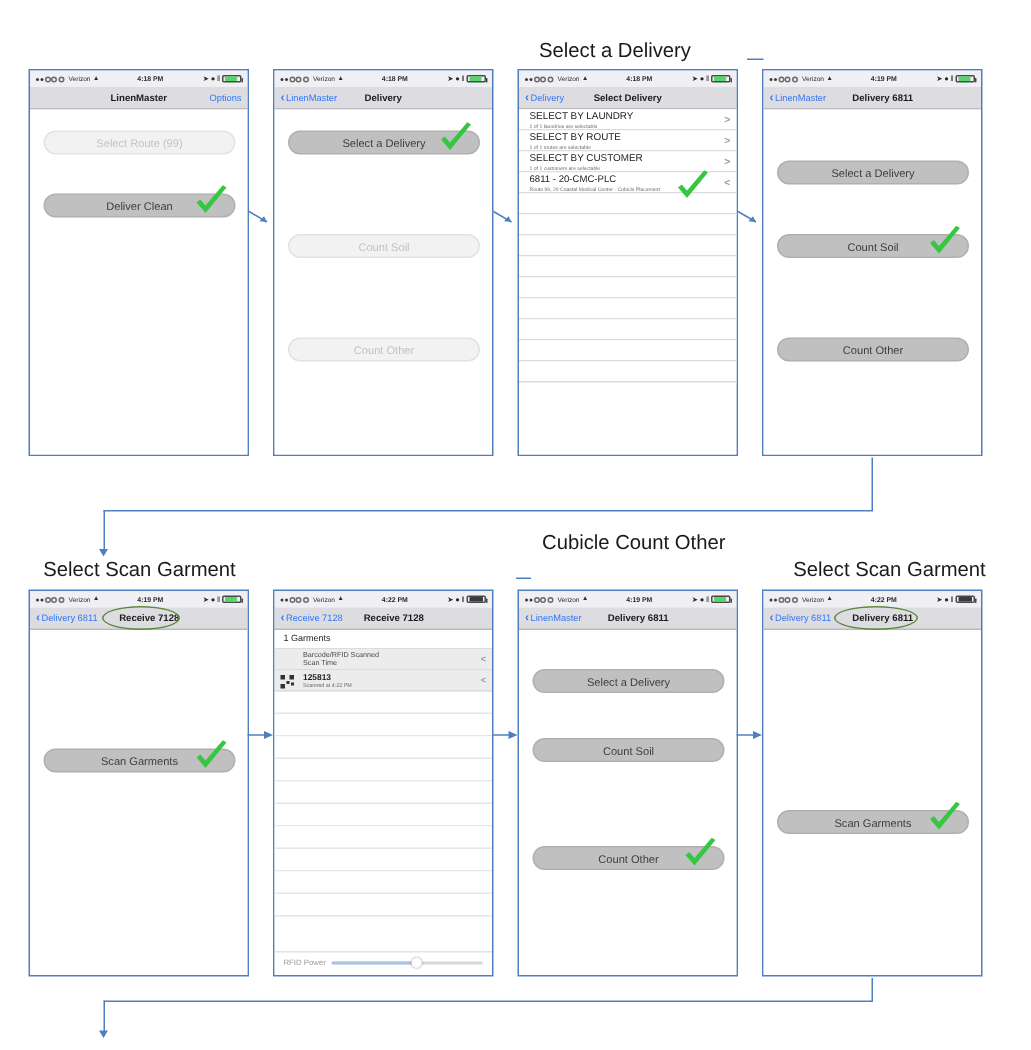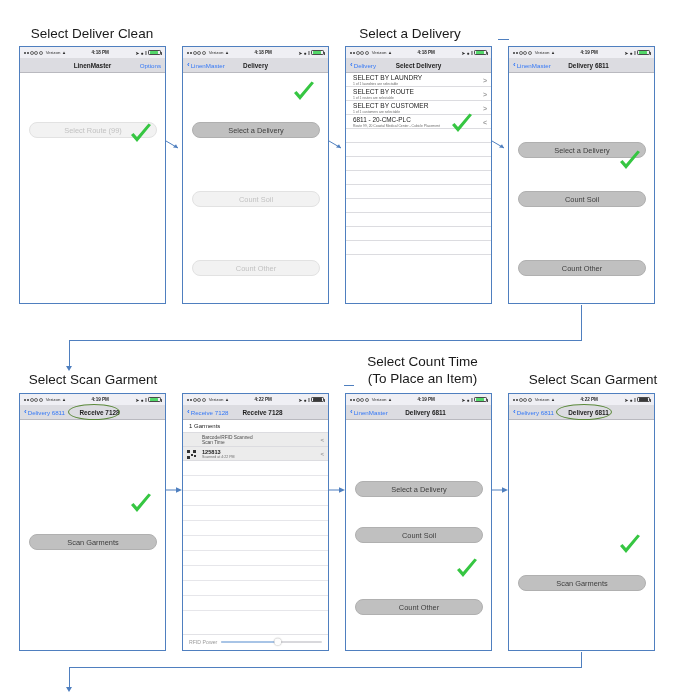--- a/index.html
+++ b/index.html
@@ -81,21 +81,21 @@
   .nav-right{margin-left:auto;color:#3478f6;font-size:6.2px;z-index:3;}
 
   
   .screenbody{position:relative;height:232px;background:#ffffff;}
 
   
   .pill{
     position:absolute;left:9px;width:128px;height:16px;
     border-radius:8px;box-sizing:border-box;
     display:flex;align-items:center;justify-content:center;
-    font-size:7.4px;color:#5a5a5a;margin-top:35px;
+    font-size:7.4px;color:#5a5a5a;
   }
   .pill.enabled{background:#c0c0c0;color:#3d3d3d;border:0.6px solid #b0b0b0;}
   .pill.disabled{background:#f2f2f2;color:#c2c2c2;border:0.6px solid #e2e2e2;}
 
   
   .check{
     position:absolute;width:26px;height:22px;pointer-events:none;
   }
   .check svg{width:100%;height:100%;display:block;}
 
@@ -183,36 +183,32 @@
   .arrow-stroke svg{display:block;overflow:visible;}
 
   
   .ul-mark{position:absolute;height:1px;background:#4f7fbf;}
 </style>
 </head>
 <body>
 
 <div class="canvas">
 
-  <div class="caption" style="left:0px;top:25px;width:184px;">
-    <div>Select Deliver Clean</div>
-  </div>
   <div class="caption" style="left:325px;top:25px;width:170px;">
     <div>Select a Delivery</div>
   </div>
   <div class="caption" style="left:495px;top:8px;width:192px;">
   </div>
   <div class="ul-mark" style="left:498px;top:39px;width:11px;"></div>
 
   <div class="caption" style="left:0px;top:371px;width:186px;">
     <div>Select Scan Garment</div>
   </div>
   <div class="caption" style="left:330px;top:353px;width:185px;">
-    <div>Select Count Time</div>
-    <div>(To Place an Item)</div>
+    <div>Cubicle Count Other</div>
   </div>
   <div class="ul-mark" style="left:344px;top:385px;width:10px;"></div>
   <div class="caption" style="left:500px;top:371px;width:186px;">
     <div>Select Scan Garment</div>
   </div>
 
   <div class="phone" style="left:19px;top:46px;">
     <div class="statusbar">
       <div class="sb-left">
         <span class="dots">
@@ -235,20 +231,23 @@
           </span>
       </div>
     </div>
     <div class="navbar">
       <div class="nav-title">LinenMaster</div>
       <div class="nav-right">Options</div>
     </div>
     <div class="screenbody">
       <div class="pill disabled" style="top:14px;">
         <span>Select Route (99)</span>
+      </div>
+      <div class="pill enabled" style="top:56px;">
+        <span>Deliver Clean</span>
       </div>
       <div class="check" style="left:108px;top:50px;">
         <svg viewBox="0 0 26 22">
             <path d="M3 12 L9 19 L23 2 L20.5 0.5 L9 14 L5.5 10 Z" fill="#36c642"></path>
           </svg>
       </div>
 
     </div>
   </div>
 

